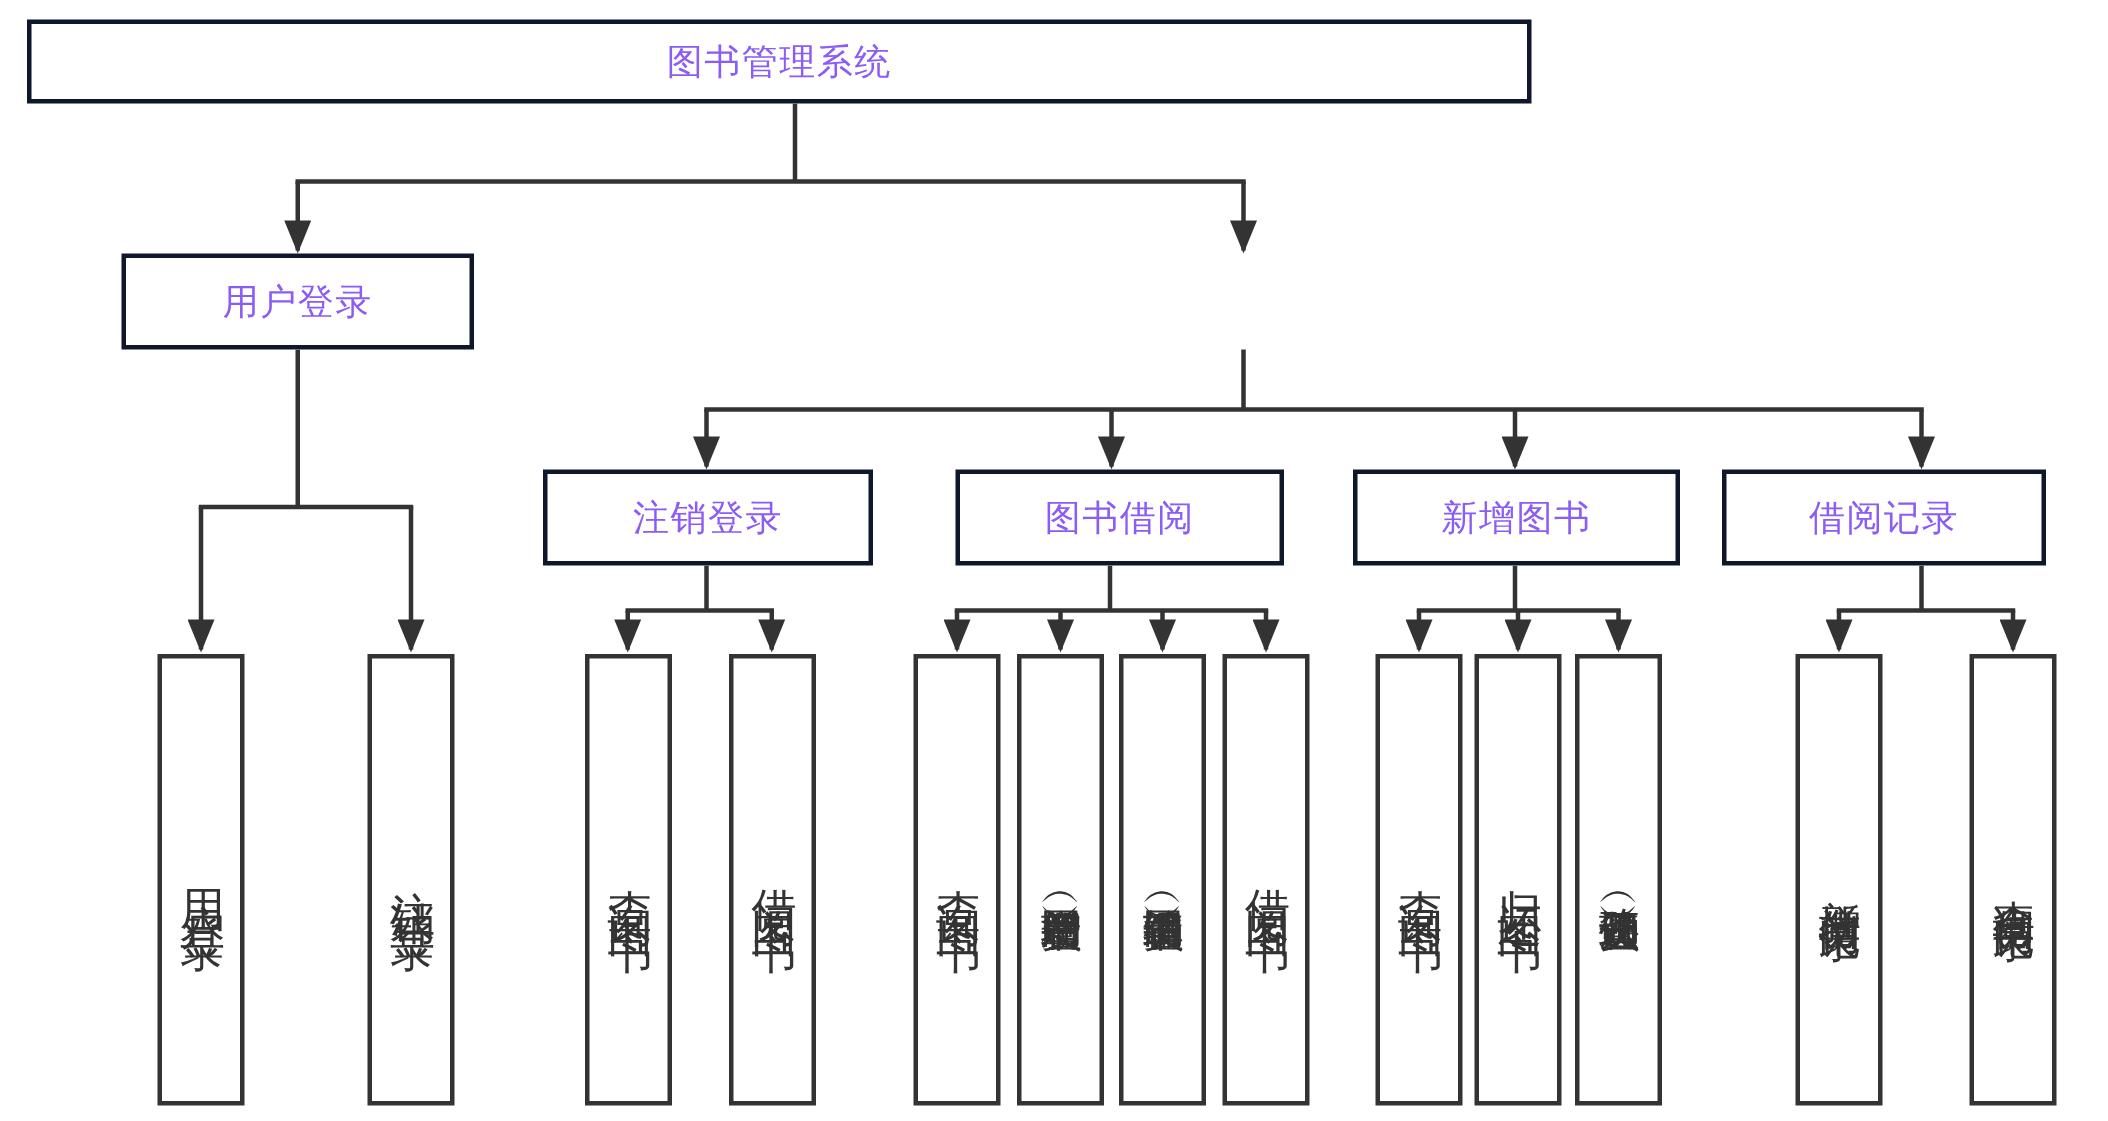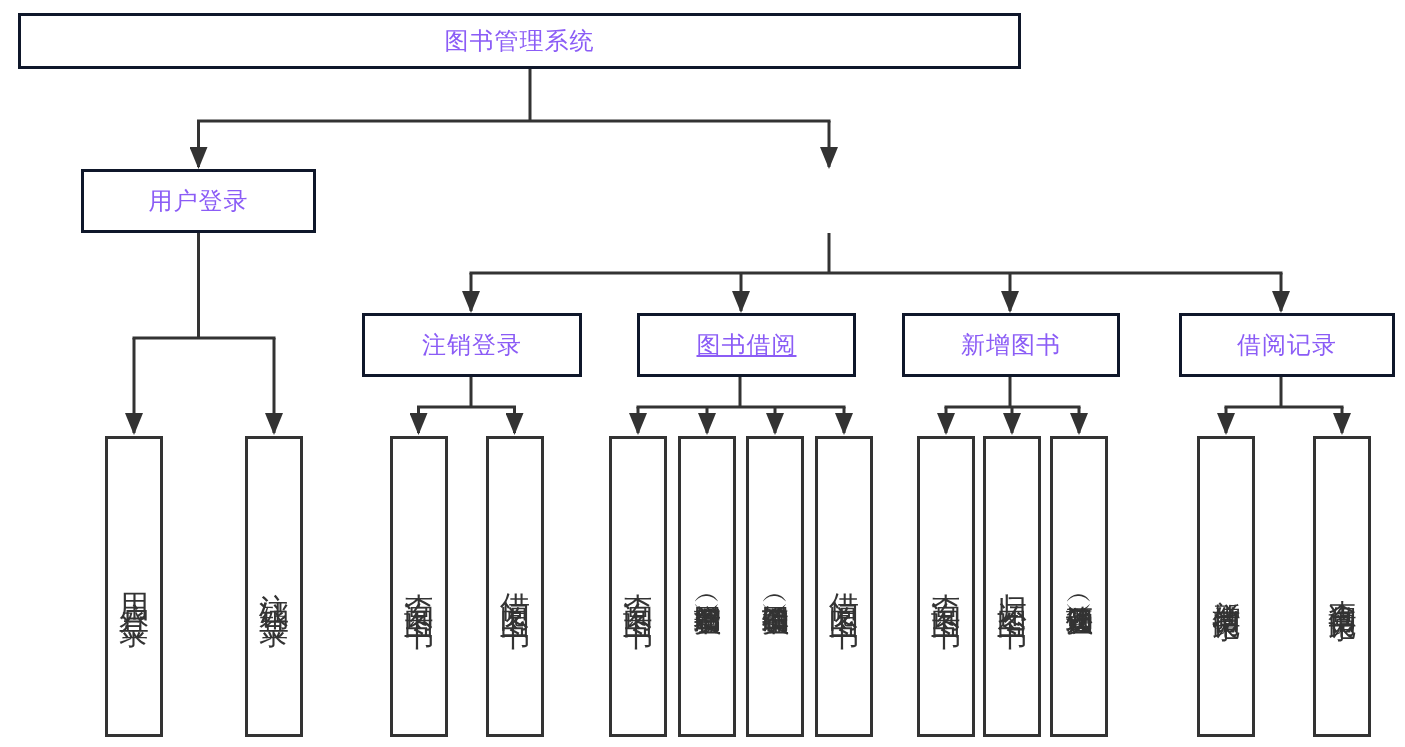--- a/index.html
+++ b/index.html
@@ -123,27 +123,27 @@
     <span>图书管理系统</span>
   </div>
 
   <div class="hnode" style="left:81px; top:169px; width:235px; height:64px;">
     <span>用户登录</span>
   </div>
 
   <div class="hnode" style="left:362px; top:313px; width:220px; height:64px;">
     <span>注销登录</span>
   </div>
-  <div class="hnode" style="left:637px; top:313px; width:219px; height:64px;text-decoration:underline;">
+  <div class="hnode" style="left:637px; top:313px; width:219px; height:64px;">
     <span>图书借阅</span>
   </div>
   <div class="hnode" style="left:902px; top:313px; width:218px; height:64px;">
     <span>新增图书</span>
   </div>
-  <div class="hnode" style="left:1179px; top:313px; width:216px; height:64px;">
+  <div class="hnode" style="left:1148px; top:313px; width:216px; height:64px;">
     <span>借阅记录</span>
   </div>
 
   <div class="leaf" style="left:105px;">
     <span class="vlabel">用户登录</span>
   </div>
   <div class="leaf" style="left:245px;">
     <span class="vlabel">注销登录</span>
   </div>
 

